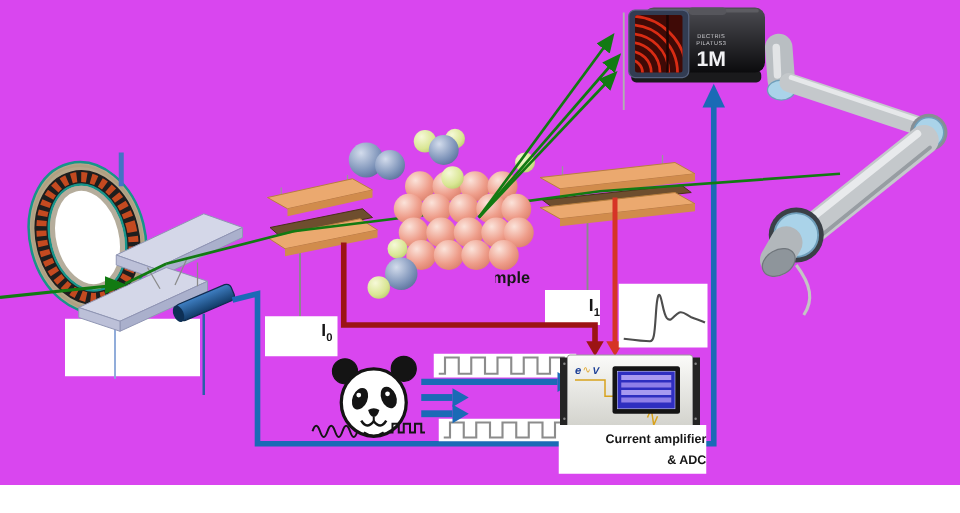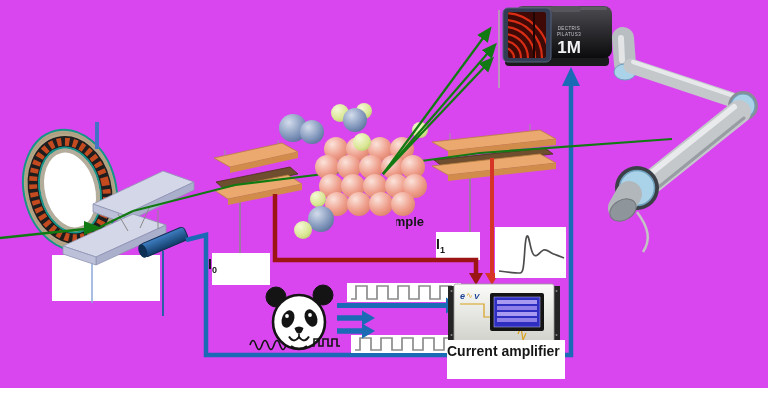--- a/index.html
+++ b/index.html
@@ -1,25 +1,25 @@
 <!DOCTYPE html>
 <html><head>
 <meta charset="utf-8">
 <style>
   html,body{margin:0;padding:0;background:#fff;}
   #stage{position:relative;width:768px;height:388px;background:#d946ef;overflow:hidden;
          font-family:"Liberation Sans",sans-serif;}
   #diagram-svg{position:absolute;left:0;top:0;}
-  .lbl{position:absolute;color:#161616;font-weight:bold;text-align:left;}
+  .lbl{position:absolute;color:#161616;font-weight:bold;text-align:right;}
   .lbl-mono{left:50px;top:257px;width:112px;font-size:12.5px;line-height:17px;background:transparent;}
   .lbl-i0{left:208px;top:256px;width:58px;font-size:14px;}
   .lbl-i1{left:436px;top:236px;width:44px;font-size:14px;}
   .lbl-sample{left:352px;top:214px;width:72px;font-size:13px;text-align:right;
               clip-path:inset(0 0 0 44px);}
-  .lbl-amp{left:447px;top:343px;width:118px;font-size:14px;line-height:17px;}
+  .lbl-amp{left:447px;top:343px;width:118px;font-size:10px;line-height:17px;}
   sub{font-size:9px;}
 </style>
 </head>
 <body>
 
 <div id="stage">
 
 <svg id="diagram-svg" width="768" height="410" viewBox="0 0 768 410">
   <defs>
     <radialGradient id="salmonG" cx="35%" cy="30%" r="90%">
@@ -291,15 +291,16 @@
 <div class="lbl lbl-i1">
   <span>I</span><sub>1</sub>
 </div>
 
 <div class="lbl lbl-sample">
   <span>Sample</span>
 </div>
 
 <div class="lbl lbl-amp">
   <span style="display:block">Current amplifier</span>
+  <span style="display:block">&amp; ADC</span>
 </div>
 
 </div>
 
 </body></html>

